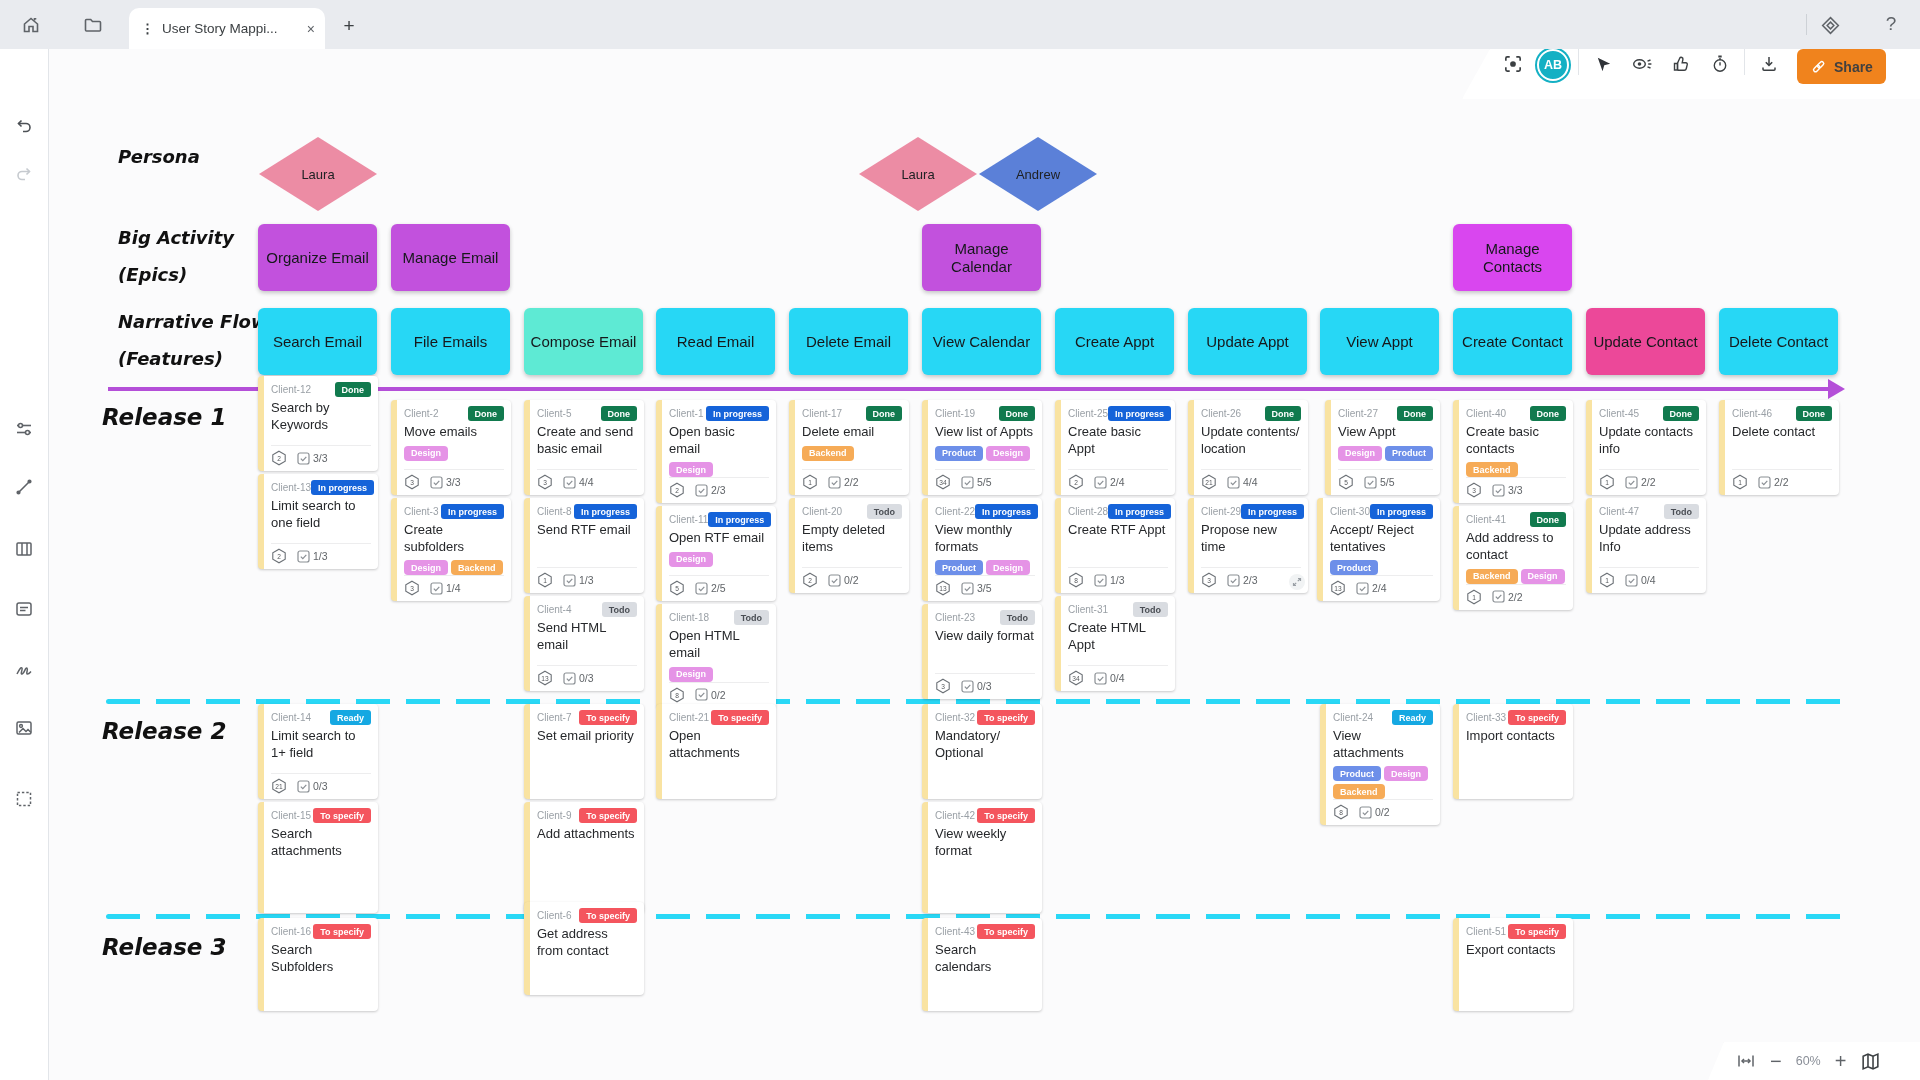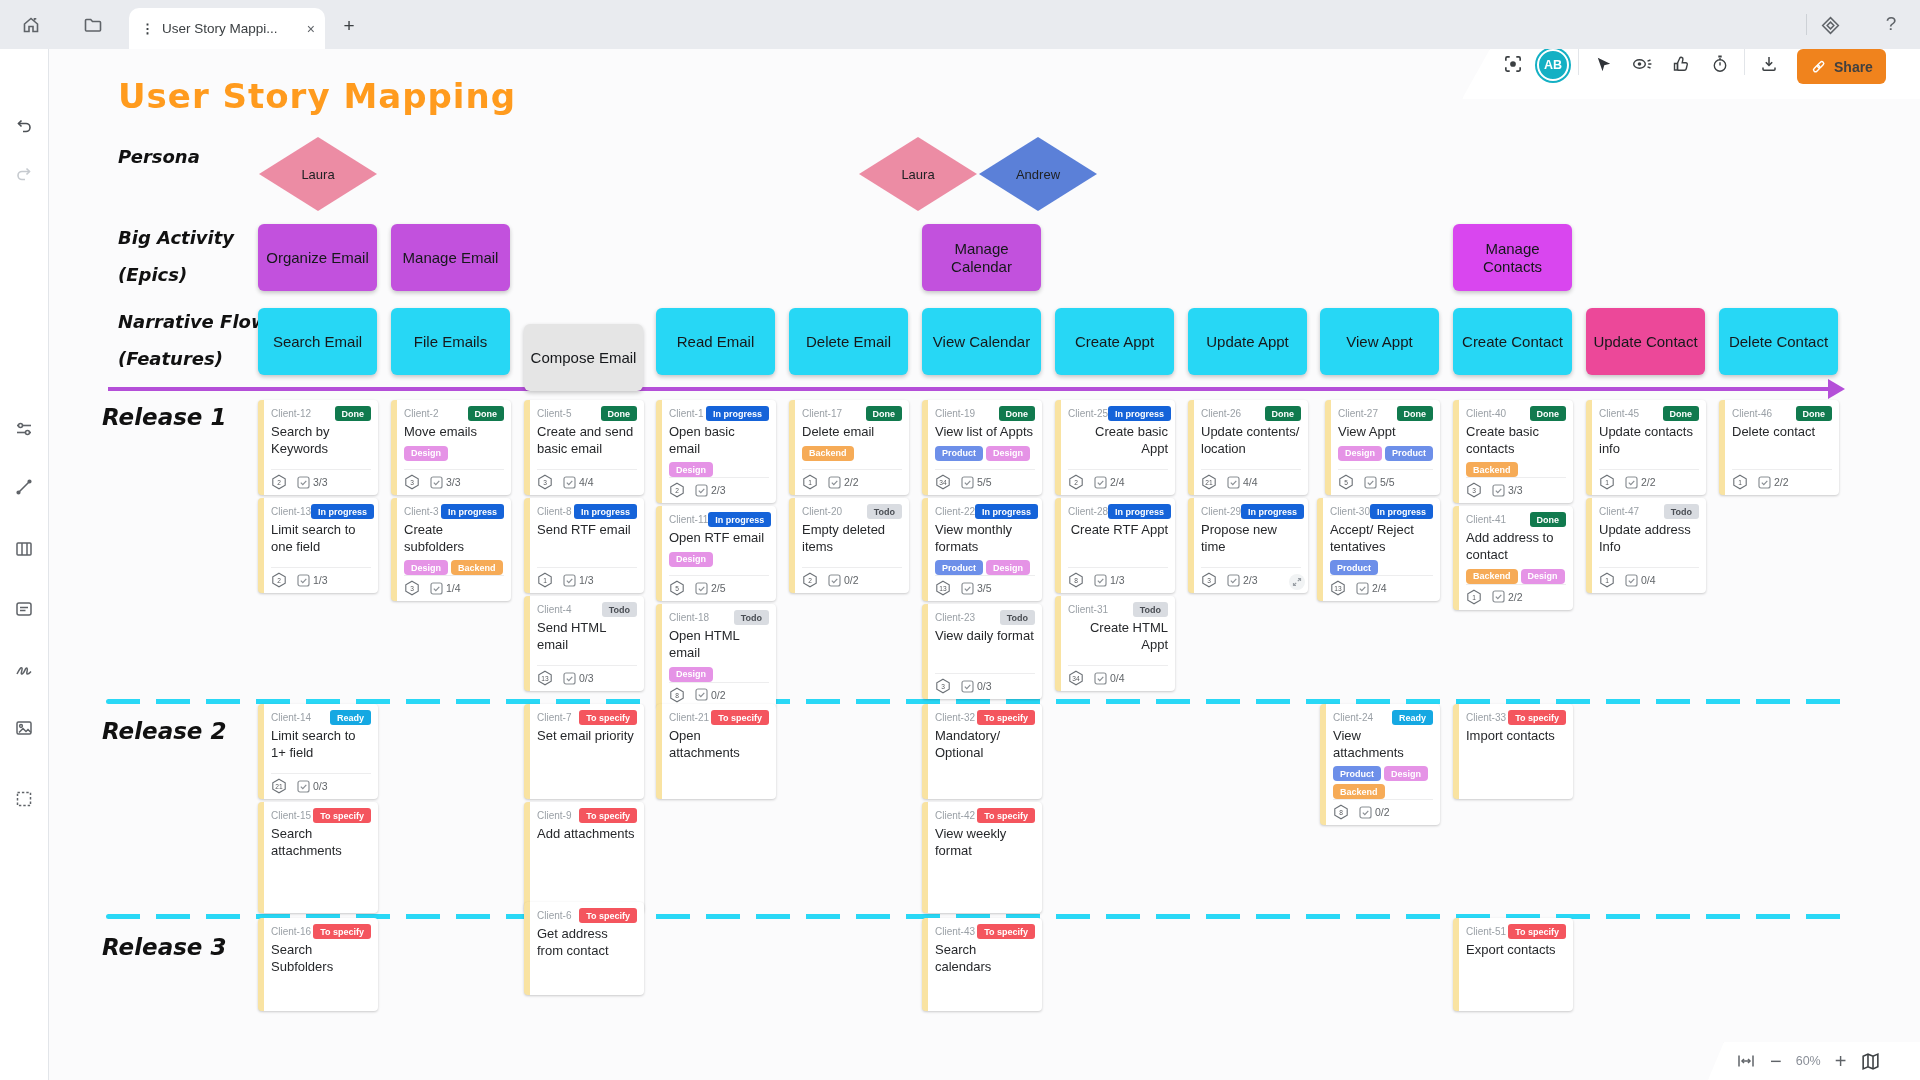--- a/index.html
+++ b/index.html
@@ -73,21 +73,20 @@
   .card-foot { margin-top:auto; border-top:1px solid #ededee; padding-top:4px; display:flex; align-items:center; gap:10px; color:#606468; font-size:10.5px; }
   .foot-grp { display:flex; align-items:center; gap:3px; }
   .resize-glyph { position:absolute; right:3px; bottom:3px; width:16px; height:16px; background:#f1f3f4; border-radius:50%;
                   display:flex; align-items:center; justify-content:center; }
   svg { display:block; }
 </style>
 </head>
 <body>
 
 <div id="canvas">
-  <div id="board-title">User Story Mapping</div>
 
   <div class="row-label hand" style="top:146px">Persona</div>
   <div class="row-label hand" style="top:227px">Big Activity</div>
   <div class="row-label hand" style="top:264px">(Epics)</div>
   <div class="row-label hand" style="top:311px">Narrative Flow</div>
   <div class="row-label hand" style="top:348px">(Features)</div>
 
   <div id="flow-arrow"></div>
   <div id="flow-arrow-head"></div>
   <div class="dash-sep" style="top:699px"></div>
@@ -96,34 +95,34 @@
   <div id="board-objects">
       <div class="diamond" style="left: 259px; top: 137px; background: rgb(236, 140, 164);">Laura</div>
       <div class="diamond" style="left: 859px; top: 137px; background: rgb(236, 140, 164);">Laura</div>
       <div class="diamond" style="left: 979px; top: 137px; background: rgb(91, 128, 216);">Andrew</div>
       <div class="sticky epic" style="left: 258px; top: 224px; background: rgb(194, 81, 221);">Organize Email</div>
       <div class="sticky epic" style="left: 391px; top: 224px; background: rgb(194, 81, 221);">Manage Email</div>
       <div class="sticky epic" style="left: 922px; top: 224px; background: rgb(194, 81, 221);">Manage Calendar</div>
       <div class="sticky epic" style="left: 1453px; top: 224px; background: #d946ef;">Manage Contacts</div>
       <div class="sticky feature" style="left: 258px; top: 308px; background: rgb(39, 215, 245);">Search Email</div>
       <div class="sticky feature" style="left: 391px; top: 308px; background: rgb(39, 215, 245);">File Emails</div>
-      <div class="sticky feature" style="left: 524px; top: 308px; background: #e5e5e5; margin-top: 16px;">Compose Email</div>
+      <div class="sticky feature" style="left: 524px; top: 308px; background: #5eead4;">Compose Email</div>
       <div class="sticky feature" style="left: 656px; top: 308px; background: rgb(39, 215, 245);">Read Email</div>
       <div class="sticky feature" style="left: 789px; top: 308px; background: rgb(39, 215, 245);">Delete Email</div>
       <div class="sticky feature" style="left: 922px; top: 308px; background: rgb(39, 215, 245);">View Calendar</div>
       <div class="sticky feature" style="left: 1055px; top: 308px; background: rgb(39, 215, 245);">Create Appt</div>
       <div class="sticky feature" style="left: 1188px; top: 308px; background: rgb(39, 215, 245);">Update Appt</div>
       <div class="sticky feature" style="left: 1320px; top: 308px; background: rgb(39, 215, 245);">View Appt</div>
       <div class="sticky feature" style="left: 1453px; top: 308px; background: rgb(39, 215, 245);">Create Contact</div>
       <div class="sticky feature" style="left: 1586px; top: 308px; background: #ec4899;">Update Contact</div>
       <div class="sticky feature" style="left: 1719px; top: 308px; background: rgb(39, 215, 245);">Delete Contact</div>
       <div class="release-label hand" style="top: 404px;">Release 1</div>
       <div class="release-label hand" style="top: 718px;">Release 2</div>
       <div class="release-label hand" style="top: 934px;">Release 3</div>
-      <div class="stack band-0" style="left: 258px; top: 400px; width: 120px; justify-content: flex-end;">
+      <div class="stack band-0" style="left: 258px; top: 376px; width: 120px; justify-content: flex-end;">
         <div class="card">
           <div class="card-head">
             <span class="card-id">Client-12</span>
             <span class="badge" style="background: rgb(17, 122, 78); color: rgb(255, 255, 255);">Done</span>
           </div>
           <div class="card-title">Search by Keywords</div>
           <div class="card-foot">
             <span class="foot-grp">
               <svg width="16" height="16" viewBox="0 0 16 16" fill="none">
                 <polygon points="8,1.2 14.2,4.7 14.2,11.3 8,14.8 1.8,11.3 1.8,4.7" stroke="#6b7076" stroke-width="1.1"></polygon>
@@ -478,21 +477,21 @@
             <span class="foot-grp">
               <svg width="13" height="13" viewBox="0 0 13 13" fill="none" stroke="#8a8f94" stroke-width="1.2">
                 <rect x="1" y="1" width="11" height="11" rx="2"></rect>
                 <path d="M3.8 6.6 L5.8 8.6 L9.3 4.8"></path>
               </svg>
               <span>0/3</span>
             </span>
           </div>
         </div>
       </div>
-      <div class="stack band-0" style="left: 1055px; top: 400px; width: 120px; text-align: right;">
+      <div class="stack band-0" style="left: 1055px; top: 400px; width: 120px;">
         <div class="card">
           <div class="card-head">
             <span class="card-id">Client-25</span>
             <span class="badge" style="background: rgb(21, 99, 217); color: rgb(255, 255, 255);">In progress</span>
           </div>
           <div class="card-title">Create basic Appt</div>
           <div class="card-foot">
             <span class="foot-grp">
               <svg width="16" height="16" viewBox="0 0 16 16" fill="none">
                 <polygon points="8,1.2 14.2,4.7 14.2,11.3 8,14.8 1.8,11.3 1.8,4.7" stroke="#6b7076" stroke-width="1.1"></polygon>

